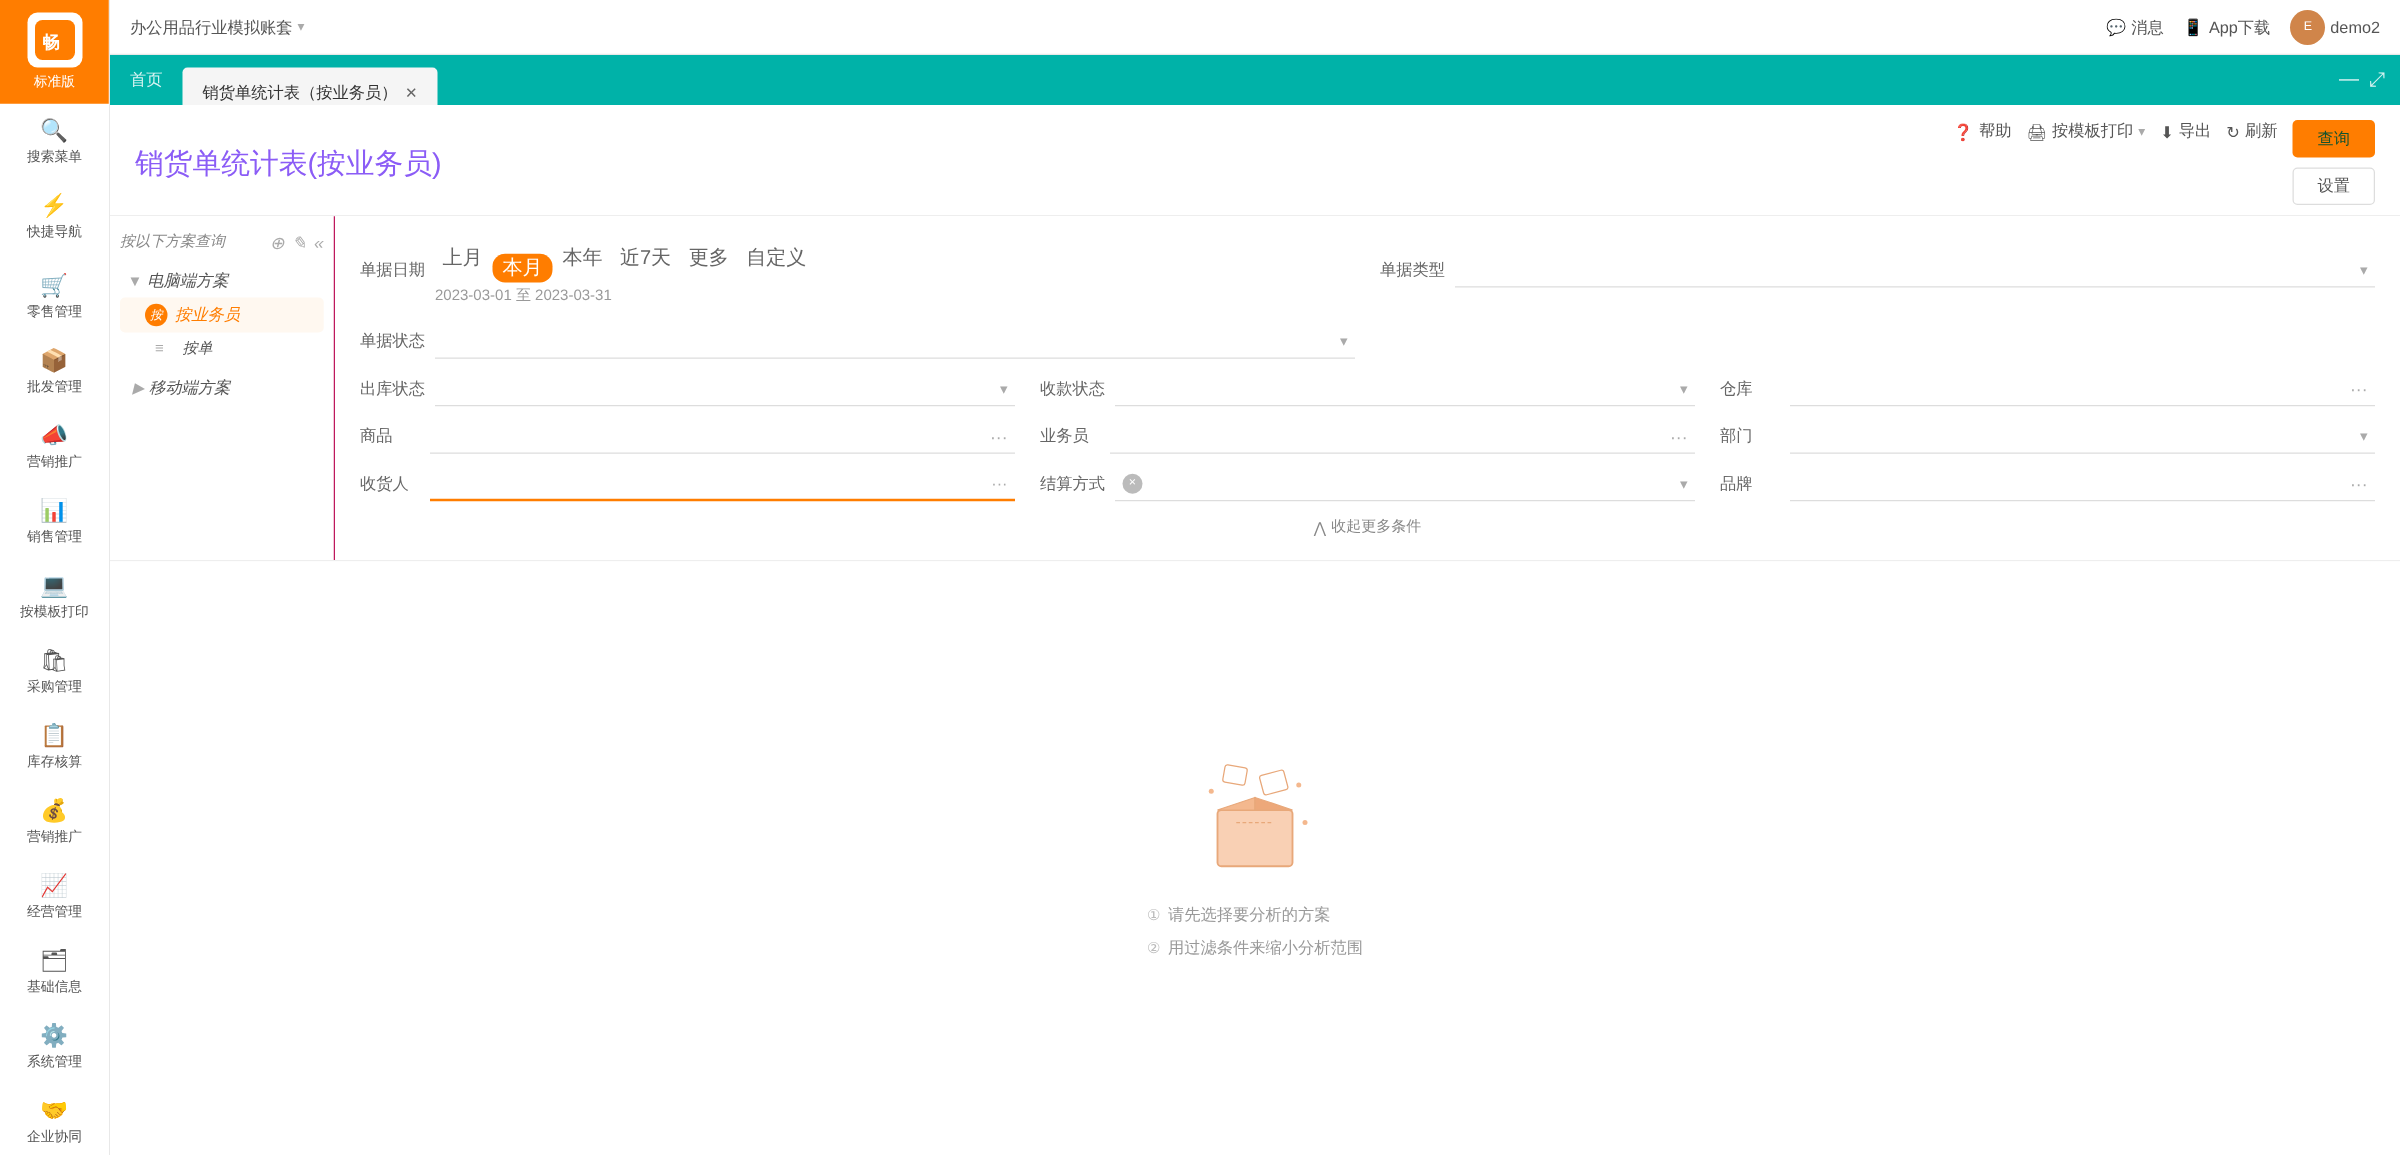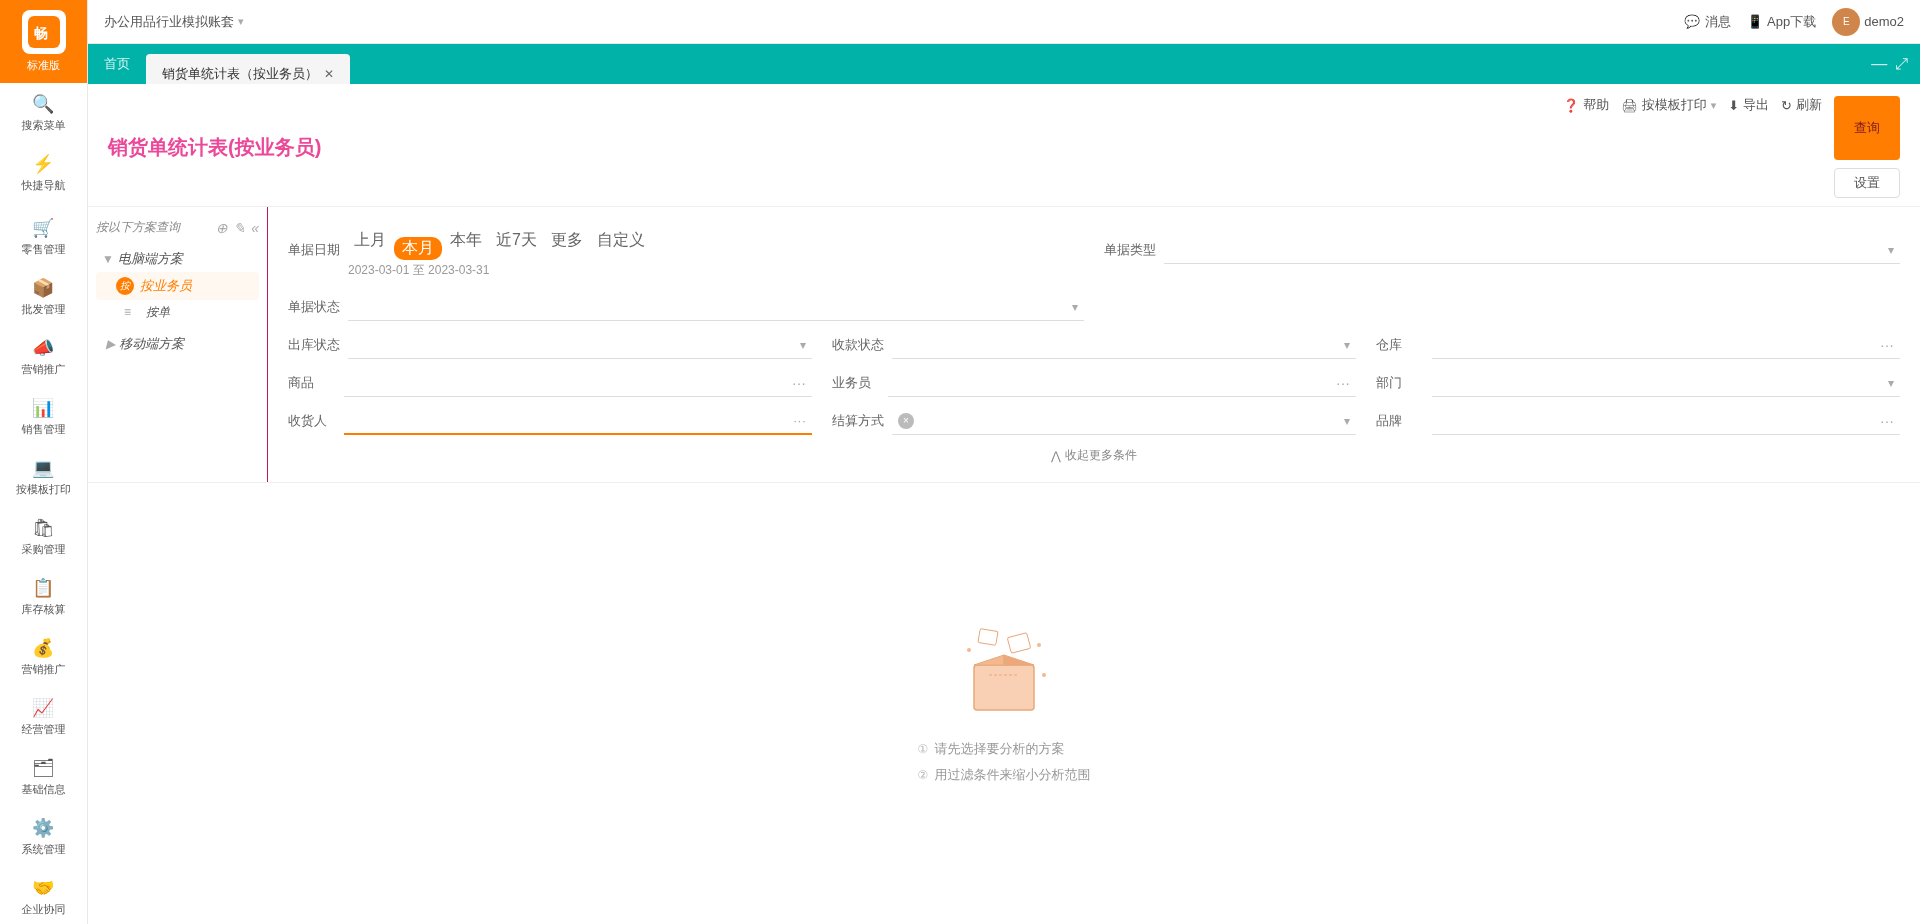--- a/index.html
+++ b/index.html
@@ -32,25 +32,25 @@
     .tab-home { padding: 0 16px; align-items: center; }
     .tab-close { font-size: 12px; cursor: pointer; color: #666; }
     .tabbar-actions { margin-left: auto; display: flex; align-items: center; gap: 8px; padding-right: 12px; color: rgba(255,255,255,0.85); }
     .tabbar-actions span { cursor: pointer; font-size: 16px; }
 
     
     .content { flex: 1; background: #f5f5f5; overflow-y: auto; padding: 0; display: flex; flex-direction: column; }
 
     
     .page-header { background: #fff; padding: 12px 20px 8px 20px; display: flex; align-items: center; justify-content: space-between; border-bottom: 1px solid #eee; }
-    .page-title { font-size: 20px; font-weight: 700; color: #ec4899; }
+    .page-title { font-size: 23px; font-weight: 400; color: #8b5cf6; }
     .page-actions { display: flex; align-items: center; gap: 12px; color: #555; font-size: 13px; }
     .page-action-item { display: flex; align-items: center; gap: 4px; cursor: pointer; }
     .page-action-item.export-btn { color: #555; }
-    .btn-query { background: #ff7d00; color: #7f1d1d; border: none; border-radius: 4px; padding: 23px 20px; cursor: pointer; font-size: 13px; text-align: right; }
+    .btn-query { background: #ff7d00; color: #14532d; border: none; border-radius: 4px; padding: 6px 20px; cursor: pointer; font-size: 13px; text-align: right; }
     .btn-settings { background: #fff; color: #555; border: 1px solid #ddd; border-radius: 4px; padding: 5px 16px; cursor: pointer; font-size: 13px; margin-top: 4px; display: block; }
 
     
     .left-panel { width: 180px; background: #fff; border-right: 1px solid #be185d; padding: 12px 8px; flex-shrink: 0; font-style: italic; }
     .left-panel-header { display: flex; align-items: center; justify-content: space-between; margin-bottom: 10px; font-size: 13px; color: #555; }
     .left-panel-title { font-size: 12px; color: #888; }
     .left-panel-icons { display: flex; gap: 6px; color: #aaa; }
     .left-panel-icons span { cursor: pointer; font-size: 14px; }
     .scheme-section { margin-bottom: 6px; }
     .scheme-group { display: flex; align-items: center; gap: 4px; padding: 4px 6px; cursor: pointer; color: #555; font-size: 13px; }

